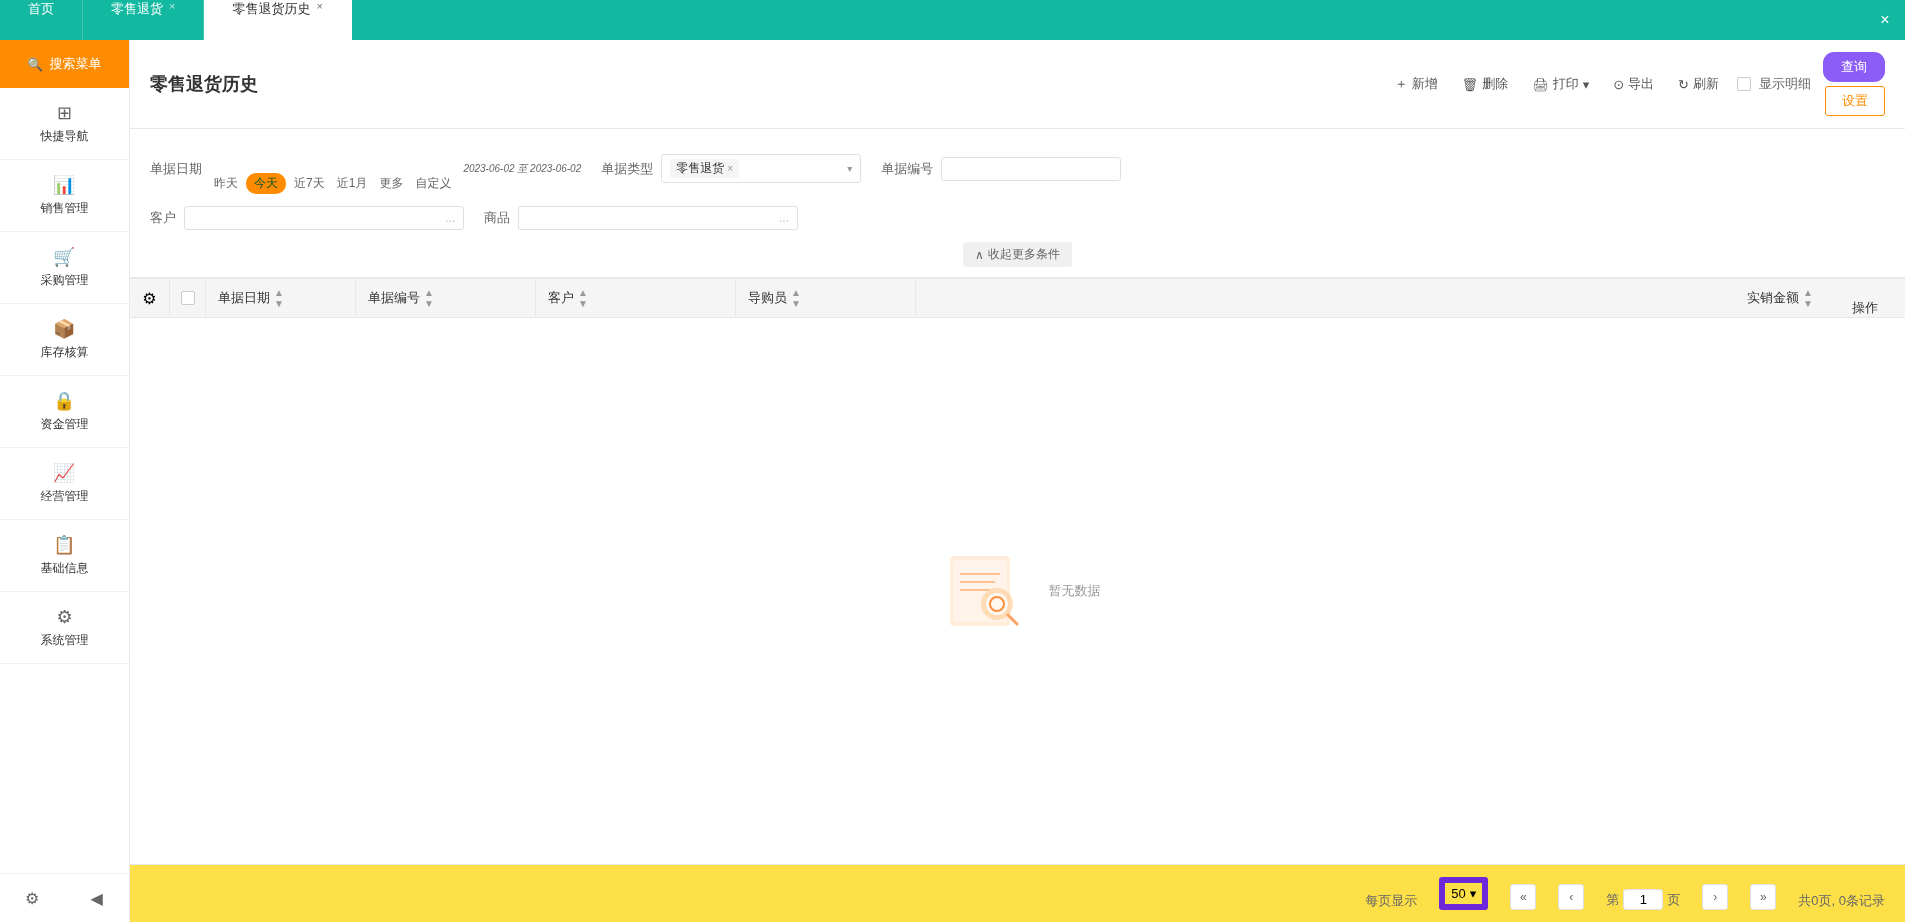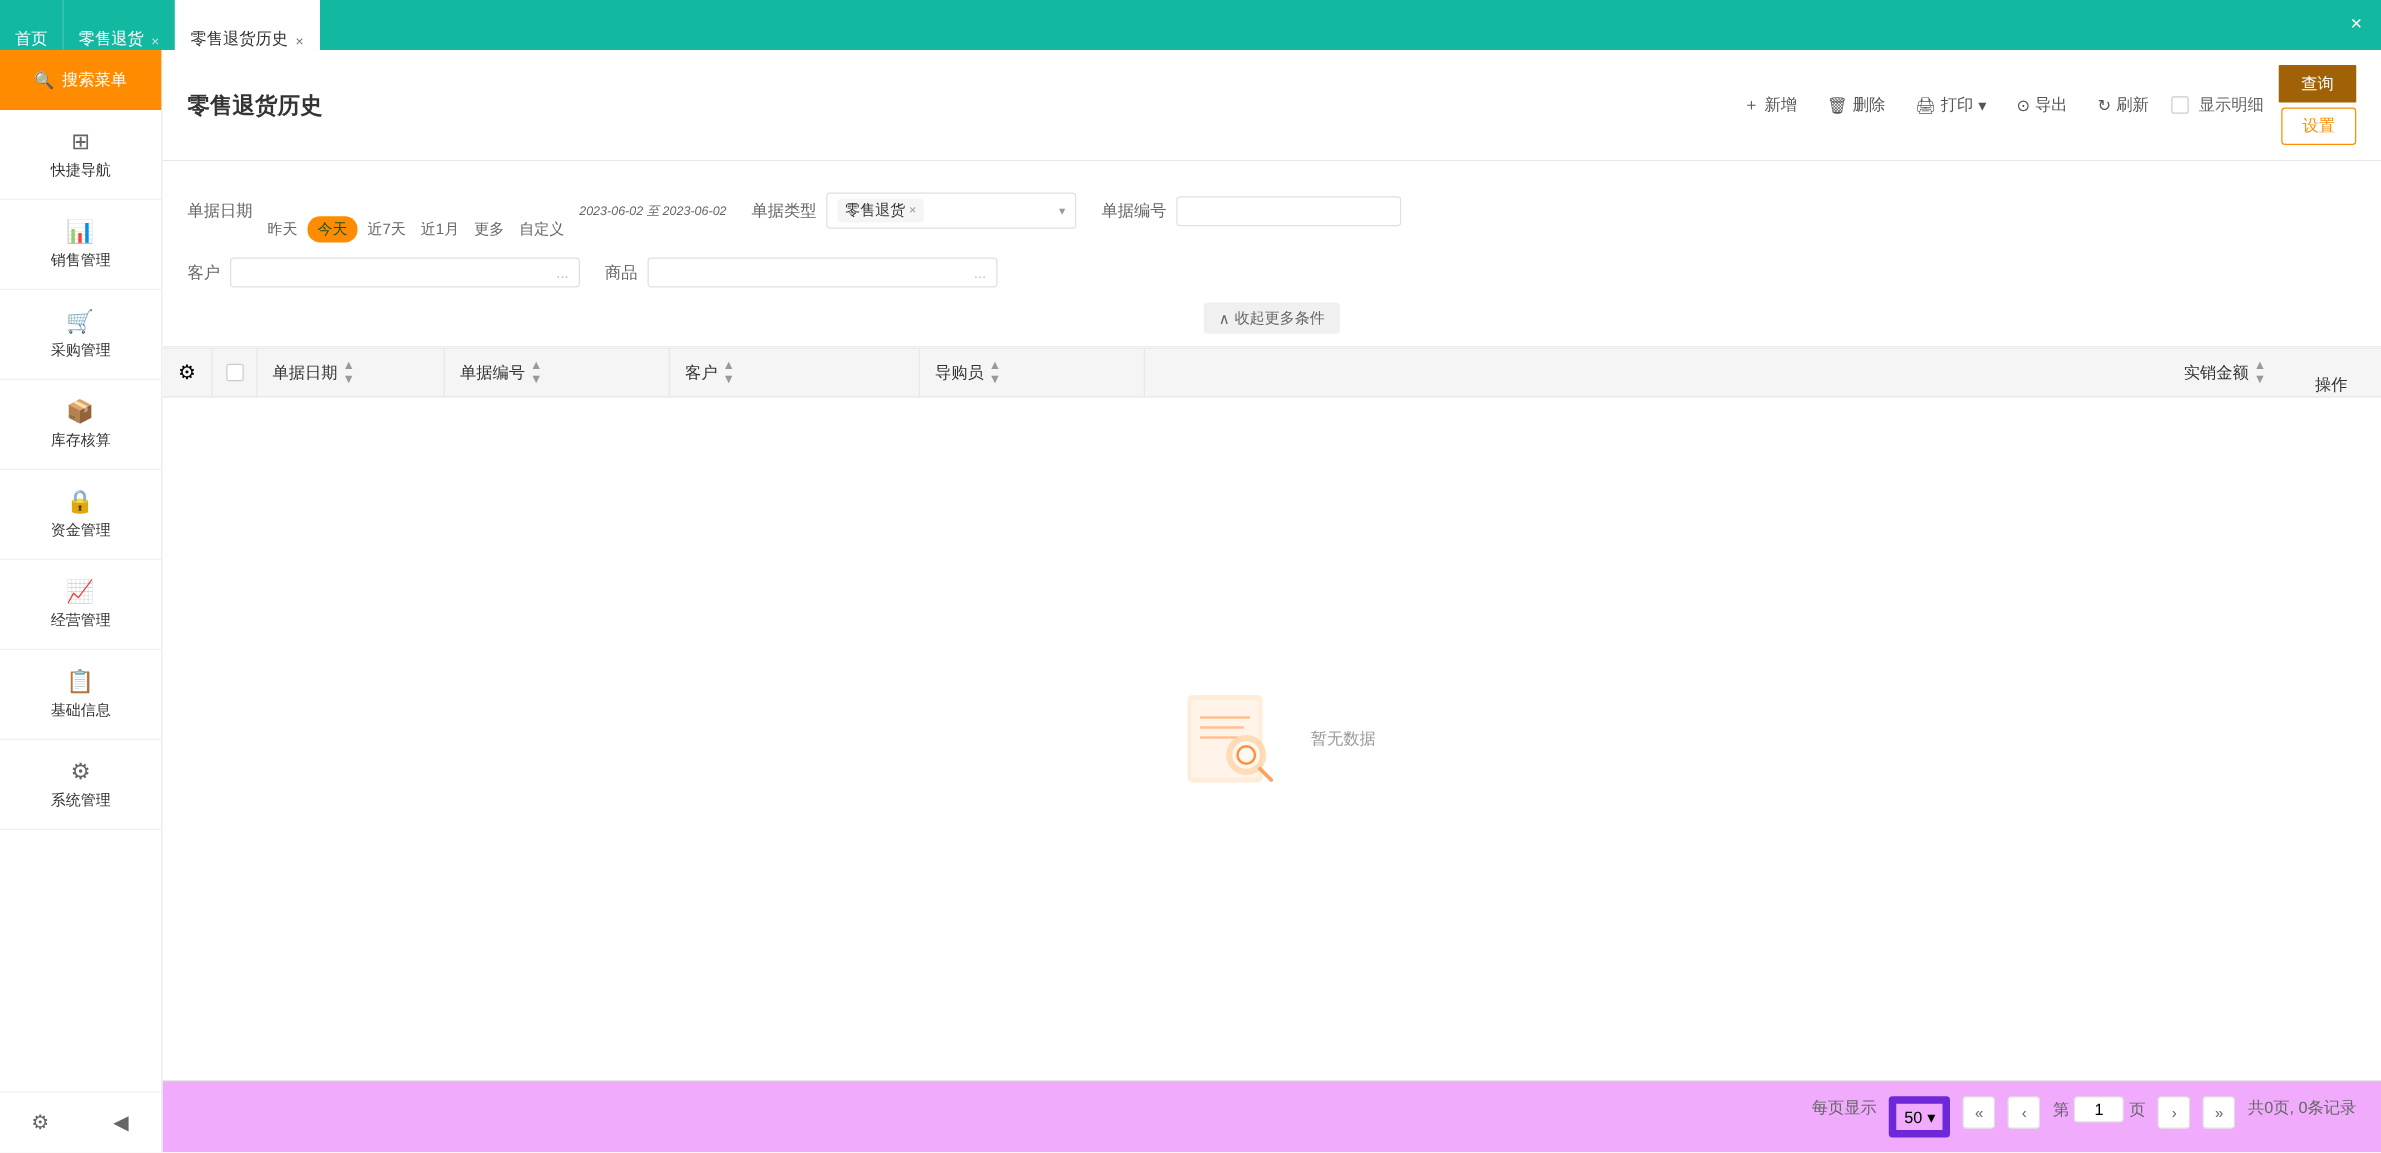--- a/index.html
+++ b/index.html
@@ -15,22 +15,22 @@
       flex-shrink: 0;
     }
     .top-bar-tabs {
       display: flex;
       align-items: stretch;
       height: 100%;
       flex: 1;
     }
     .tab-item {
       display: flex;
-      align-items: flex-end;
-      padding: 0 12px;
+      align-items: flex-start;
+      padding: 0 28px;
       color: #fff;
       font-size: 13px;
       cursor: pointer;
       border-right: 1px solid rgba(255,255,255,0.2);
       height: 100%;
       gap: 6px;
       white-space: nowrap;
     }
     .tab-item.active {
       background: #fff;
@@ -150,25 +150,25 @@
       display: flex;
       align-items: center;
       gap: 4px;
       font-size: 13px;
       color: #555;
       cursor: pointer;
       padding: 4px 6px;
       border-radius: 3px;
     }
     .btn-query {
-      background: #a16207;
+      background: #8b5cf6;
       color: #fff;
       border: none;
       padding: 6px 18px;
-      border-radius: 1px;
+      border-radius: 11px;
       font-size: 13px;
       cursor: pointer;
     }
     .btn-settings {
       background: #fff;
       color: #ff8c00;
       border: 1px solid #ff8c00;
       padding: 5px 16px;
       border-radius: 3px;
       font-size: 13px;
@@ -382,24 +382,24 @@
     .empty-text {
       font-size: 13px;
       color: #999;
     }
 
     
     .pagination {
       border-top: 1px solid #e8e8e8;
       padding: 12px 20px;
       display: flex;
-      align-items: flex-start;
+      align-items: flex-end;
       justify-content: flex-end;
-      gap: 10px;
-      background: #f0abfc;
+      gap: 22px;
+      background: #fde047;
       flex-shrink: 0;
     }
     .page-size-label { font-size: 13px; color: #666; }
     .page-size-select {
       border: 6px solid #6d28d9;
       border-radius: 3px;
       padding: 3px 6px;
       font-size: 13px;
       display: flex;
       align-items: center;

